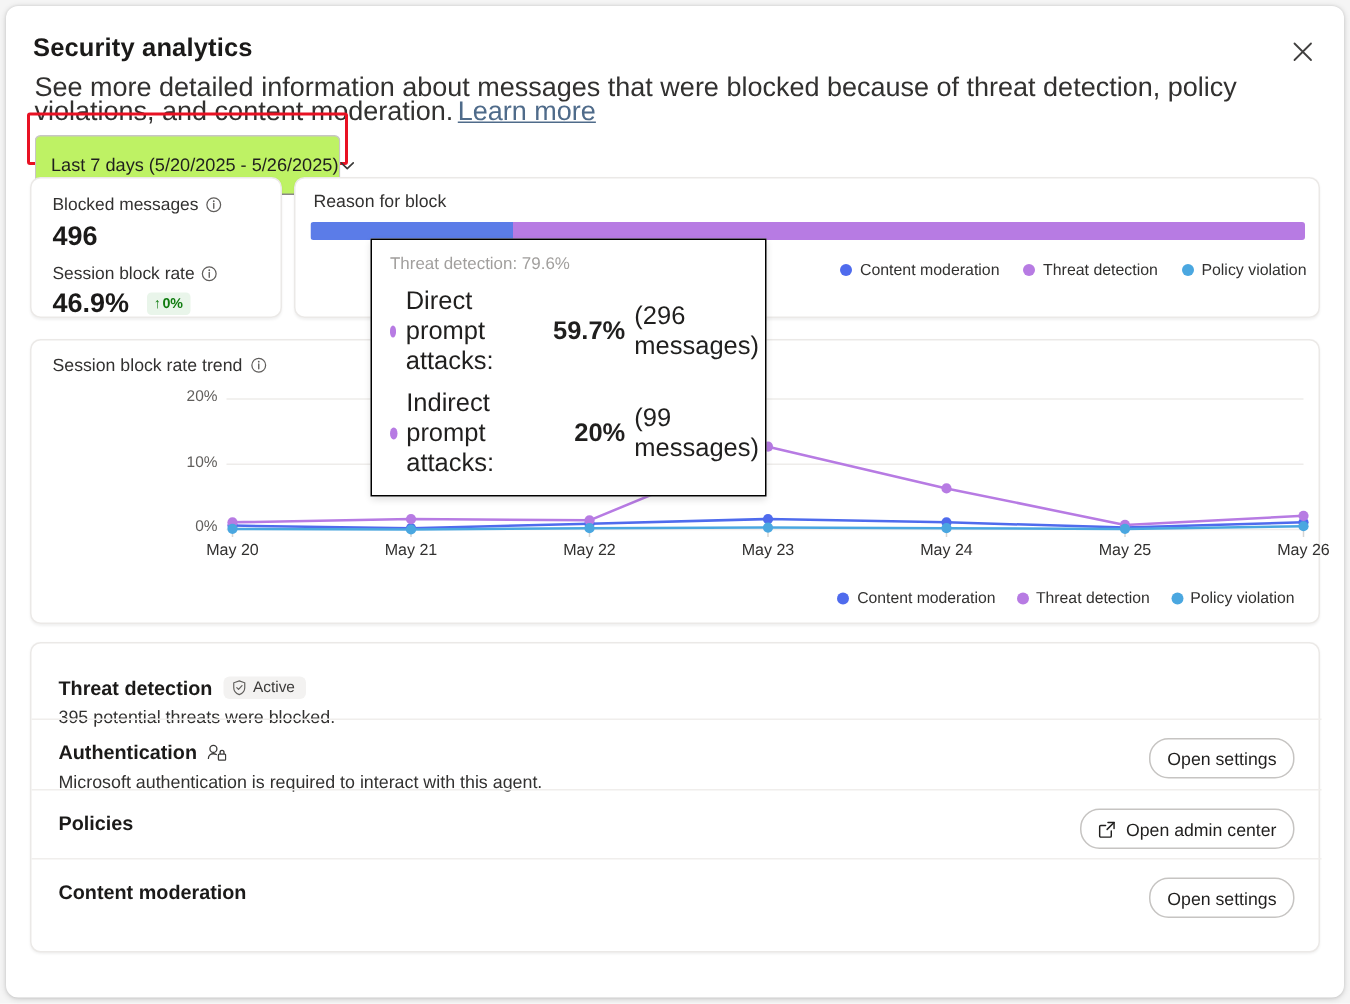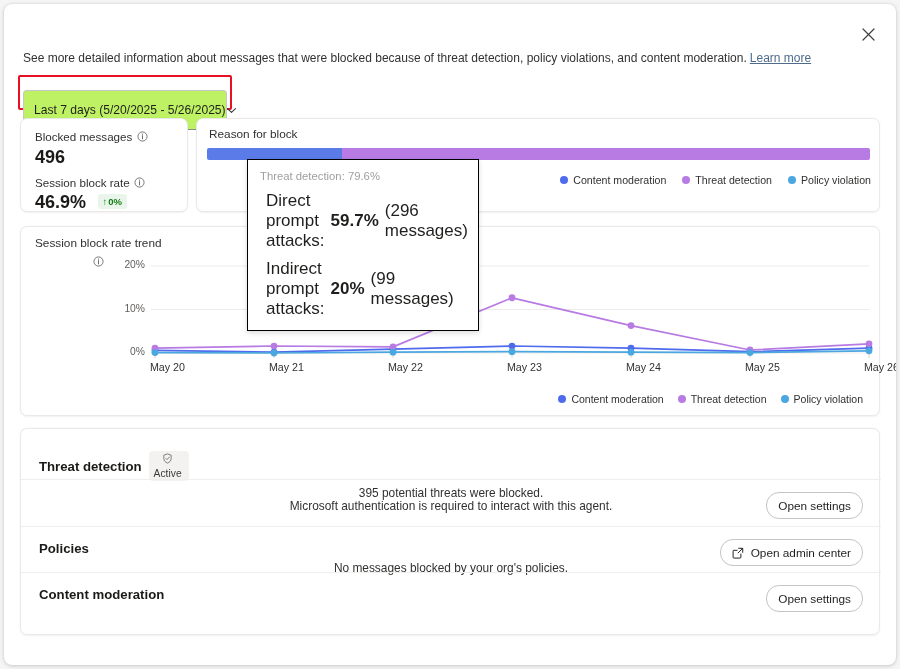--- a/index.html
+++ b/index.html
@@ -26,21 +26,21 @@
     letter-spacing: .1px;
   }
   #close-btn {
     position: absolute; right: 14px; top: 16px;
     width: 28px; height: 28px;
     display: flex; align-items: center; justify-content: center;
     border-radius: 4px; cursor: pointer; color: #41403f;
   }
   #subtitle {
     position: absolute; left: 19px; top: 46px;
-    font-size: 12px; color: #323130; line-height: 16px;
+    font-size: 18px; color: #323130; line-height: 16px;
   }
   #learn-more {
     color: #4f6b8a; text-decoration: underline; cursor: pointer;
     margin-left: 3px;
   }
 
   
   #range-highlight {
     position: absolute; left: 14px; top: 71px;
     width: 214px; height: 35px;
@@ -106,88 +106,89 @@
     position: absolute; right: 8px; top: 55px;
     display: flex; gap: 16px;
     font-size: 10.6px; color: #323130;
   }
   .legend-item { display: flex; align-items: center; gap: 5px; }
   .dot { width: 8px; height: 8px; border-radius: 50%; display: inline-block; }
 
   
   #block-tooltip {
     position: absolute; left: 243px; top: 155px;
-    width: 232px; padding: 10px 28px 11px 12px;
+    width: 264px; padding: 10px 4px 11px 12px;
     background: #ffffff;
     border: 1.6px solid #000000;
     z-index: 40;
     box-shadow: 0 2px 5px rgba(0,0,0,0.14);
   }
   #tt-head { font-size: 11.3px; color: #a19f9d; margin-bottom: 9px; }
   .tt-row {
     display: flex; align-items: center; gap: 6px;
     font-size: 17px; color: #201f1e; margin-bottom: 8px;
   }
   .tt-row:last-child { margin-bottom: 0; }
   .tt-row b { font-weight: 700; }
   .tt-row .tt-sub { color: #201f1e; }
 
   
   #trend-title {
     position: absolute; left: 14px; top: 9px;
     font-size: 11.8px; color: #323130;
-    display: flex; align-items: center; gap: 5px; flex-direction: column;
+    display: flex; align-items: center; gap: 5px;
   }
   #chart-area { position: absolute; left: 0; top: 0; width: 860px; height: 190px; }
   .y-tick {
     position: absolute; font-size: 10.3px; color: #605e5c;
     text-align: right; width: 40px;
   }
   .x-tick {
     position: absolute; font-size: 10.7px; color: #323130;
-    text-align: right; width: 60px;
+    text-align: center; width: 60px;
   }
   #trend-legend {
     position: absolute; right: 16px; bottom: 10px;
     display: flex; gap: 14px;
     font-size: 10.5px; color: #323130;
   }
 
   
   .detail-row {
     position: absolute; left: 0; width: 860px;
     padding: 0 18px;
   }
   .detail-row + .detail-row { border-top: 1px solid #f0eeec; }
   .dr-title {
     font-size: 13.2px; color: #1b1a19; font-weight: 600;
     display: flex; align-items: center; gap: 7px;
   }
-  .dr-desc { font-size: 11.9px; color: #323130; margin-top: 5px; text-align: center; }
+  .dr-desc { font-size: 11.9px; color: #323130; margin-top: 5px; }
   .badge-active {
     display: inline-flex; align-items: center; gap: 4px;
     background: #f3f2f1; color: #3b3a39;
     font-size: 10.3px; font-weight: 400;
-    padding: 2px 7px 2px 5px; border-radius: 4px; flex-direction: column;
+    padding: 2px 7px 2px 5px; border-radius: 4px;
   }
   .btn {
     position: absolute; right: 18px;
     display: inline-flex; align-items: center; justify-content: center; gap: 7px;
     height: 27px; padding: 0 11px;
     background: #ffffff; border: 1px solid #c6c4c2;
     border-radius: 13px;
     font-size: 11.8px; color: #201f1e; cursor: pointer;
     white-space: nowrap;
   }
 </style>
 </head>
 <body>
 
 <div id="panel">
 
+  <div id="page-title">Security analytics</div>
 
   <div id="close-btn">
     <svg width="13" height="13" viewBox="0 0 13 13">
       <path d="M1 1 L12 12 M12 1 L1 12" stroke="#41403f" stroke-width="1.2" fill="none" stroke-linecap="round"></path>
     </svg>
   </div>
 
   <div id="subtitle">
     <span>See more detailed information about messages that were blocked because of threat detection, policy violations, and content moderation.</span><span id="learn-more">Learn more</span>
   </div>
@@ -345,30 +346,40 @@
             <svg width="11" height="11" viewBox="0 0 12 12">
               <path d="M6 1 L10 2.4 V6 C10 8.4 8.2 10.2 6 11 C3.8 10.2 2 8.4 2 6 V2.4 Z" stroke="#605e5c" stroke-width="0.85" fill="none"></path>
               <path d="M4.2 5.9 L5.5 7.2 L8 4.4" stroke="#605e5c" stroke-width="0.85" fill="none" stroke-linecap="round" stroke-linejoin="round"></path>
             </svg>
             <span>Active</span>
           </span>
         </div>
         <div class="dr-desc">395 potential threats were blocked.</div>
       </div>
       <div class="detail-row" style="top: 50px; height: 47px; padding-top: 14px;">
+        <div class="dr-title">
+          <span>Authentication</span>
+          <span style="display: inline-flex; align-items: center;">
+            <svg width="13" height="13" viewBox="0 0 14 14">
+              <path d="M1 11.4 C1 9.3 2.7 8.1 4.6 8.1 C5.4 8.1 6.1 8.3 6.7 8.6" stroke="#3b3a39" stroke-width="0.95" fill="none" stroke-linecap="round"></path>
+              <circle cx="4.6" cy="4.6" r="2.5" stroke="#3b3a39" stroke-width="0.95" fill="none"></circle>
+              <rect x="8.2" y="8.3" width="5.2" height="4.4" rx="0.7" stroke="#3b3a39" stroke-width="0.95" fill="none"></rect>
+              <path d="M9.4 8.3 V7.1 A1.4 1.4 0 0 1 12.2 7.1 V8.3" stroke="#3b3a39" stroke-width="0.95" fill="none"></path>
+            </svg>
+          </span>
+        </div>
         <div class="dr-desc">Microsoft authentication is required to interact with this agent.</div>
         <div class="btn" style="top: 12px;">
           <span>Open settings</span>
         </div>
       </div>
       <div class="detail-row" style="top: 97px; height: 46px; padding-top: 14px;">
         <div class="dr-title">
           <span>Policies</span>
         </div>
-        <div class="dr-desc">No messages blocked by your org's policies.</div>
         <div class="btn" style="top: 12px;">
           <span style="display: inline-flex; align-items: center;">
             <svg width="12" height="12" viewBox="0 0 13 13">
               <path d="M7.2 1.4 H11.6 V5.8" stroke="#201f1e" stroke-width="1.05" fill="none" stroke-linecap="round" stroke-linejoin="round"></path>
               <path d="M11.6 1.4 L6.6 6.4" stroke="#201f1e" stroke-width="1.05" fill="none" stroke-linecap="round"></path>
               <path d="M9.6 7.6 V11.2 A0.8 0.8 0 0 1 8.8 12 H2 A0.8 0.8 0 0 1 1.2 11.2 V4.4 A0.8 0.8 0 0 1 2 3.6 H5.5" stroke="#201f1e" stroke-width="1.05" fill="none" stroke-linecap="round" stroke-linejoin="round"></path>
             </svg>
           </span>
           <span>Open admin center</span>
         </div>

